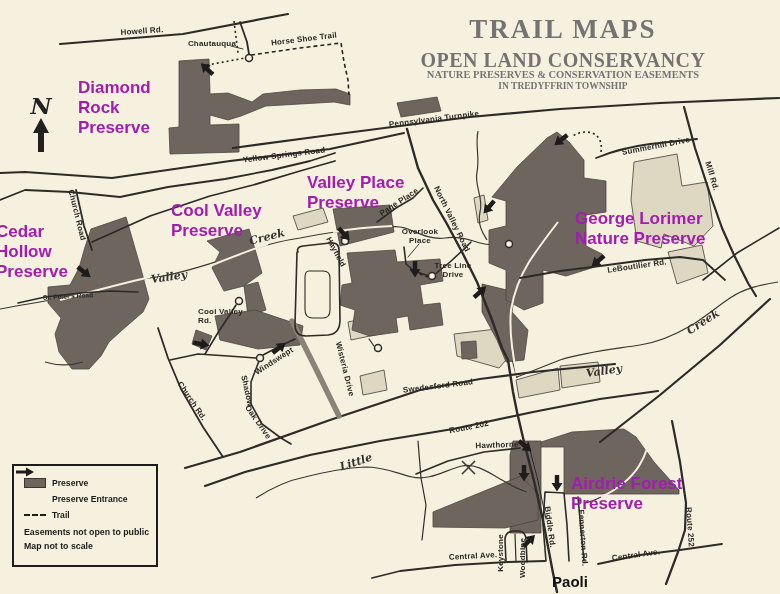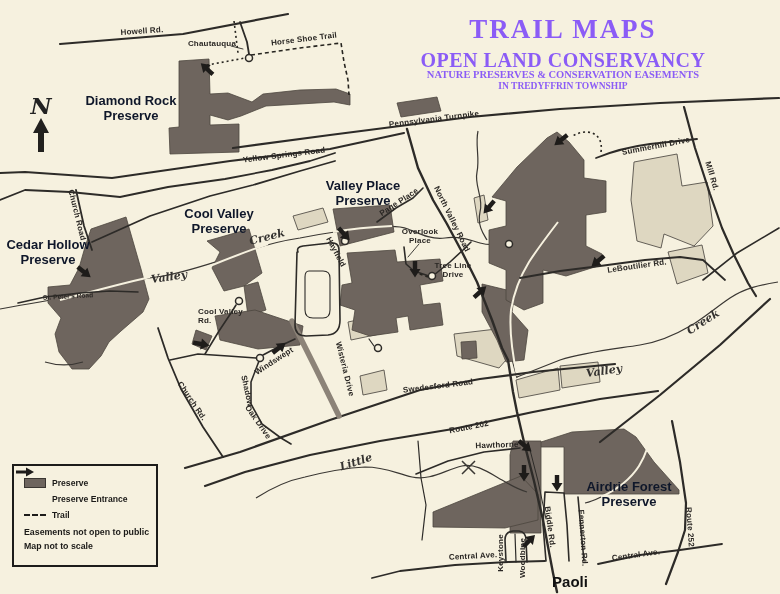--- a/index.html
+++ b/index.html
@@ -3,26 +3,26 @@
 <meta charset="utf-8">
 <style>
   html,body{margin:0;padding:0;}
   #stage{position:relative;width:780px;height:594px;background:#f6f1df;overflow:hidden;
          font-family:"Liberation Sans",sans-serif;}
   
   .lbl{position:absolute;transform:translate(-50%,-50%);white-space:nowrap;
        font-family:"Liberation Sans",sans-serif;font-weight:bold;color:#2a2724;}
   .rd{font-size:8px;letter-spacing:.2px;}
   .rds{font-size:6.6px;}
-  .pname{font-size:13px;line-height:1.18;text-align:center;white-space:normal;color:#0f172a;}
+  .pname{font-size:17px;line-height:1.18;text-align:left;white-space:normal;color:#a21caf;}
   .wtr{font-family:"DejaVu Serif","Liberation Serif",serif;font-style:italic;
        font-weight:bold;font-size:11px;color:#343230;}
   .town{font-size:15px;color:#111;}
   .ttl{position:absolute;transform:translate(-50%,-50%);white-space:nowrap;
-       font-family:"Liberation Serif",serif;font-weight:bold;color:#8b5cf6;text-align:center;}
+       font-family:"Liberation Serif",serif;font-weight:bold;color:#737373;text-align:center;}
   .t-main{font-size:27px;letter-spacing:2px;}
   .t-org{font-size:20px;letter-spacing:.5px;}
   .t-s1{font-size:10.5px;}
   .t-s2{font-size:9.5px;}
   .compassN{font-family:"DejaVu Serif",serif;font-style:italic;font-weight:bold;
             font-size:23px;color:#222;}
   
   #legend{position:absolute;left:12px;top:464px;width:146px;height:103px;
           border:2.5px solid #1d1c1a;background:rgba(246,241,223,.65);
           padding:9px 6px 4px 10px;box-sizing:border-box;}
@@ -182,20 +182,21 @@
 <div class="ttl t-org" style="left:563px;top:60px;">OPEN LAND CONSERVANCY</div>
 <div class="ttl t-s1" style="left:563px;top:74px;">NATURE PRESERVES &amp; CONSERVATION EASEMENTS</div>
 <div class="ttl t-s2" style="left:563px;top:86px;">IN TREDYFFRIN TOWNSHIP</div>
 
 <div class="lbl compassN" style="left:41px;top:105px;">N</div>
 
 <div class="lbl pname" style="left:131px;top:108px;width:106px;">Diamond Rock Preserve</div>
 <div class="lbl pname" style="left:48px;top:252px;width:104px;">Cedar Hollow Preserve</div>
 <div class="lbl pname" style="left:219px;top:221px;width:96px;">Cool Valley Preserve</div>
 <div class="lbl pname" style="left:363px;top:193px;width:112px;">Valley Place Preserve</div>
+<div class="lbl pname" style="left:641px;top:229px;width:132px;">George Lorimer Nature Preserve</div>
 <div class="lbl pname" style="left:629px;top:494px;width:116px;">Airdrie Forest Preserve</div>
 <div class="lbl town" style="left:570px;top:581px;">Paoli</div>
 
 <div class="lbl rd" style="left:142px;top:31px;transform:translate(-50%,-50%) rotate(-4deg);">Howell Rd.</div>
 <div class="lbl rd" style="left:212px;top:43px;">Chautauqua</div>
 <div class="lbl rd" style="left:304px;top:39px;transform:translate(-50%,-50%) rotate(-7deg);">Horse Shoe Trail</div>
 <div class="lbl rd" style="left:434px;top:119px;transform:translate(-50%,-50%) rotate(-7deg);">Pennsylvania Turnpike</div>
 <div class="lbl rd" style="left:284px;top:155px;transform:translate(-50%,-50%) rotate(-7deg);">Yellow Springs Road</div>
 <div class="lbl rd" style="left:656px;top:146px;transform:translate(-50%,-50%) rotate(-11deg);">Summerhill Drive</div>
 <div class="lbl rd" style="left:712px;top:176px;transform:translate(-50%,-50%) rotate(73deg);">Mill Rd.</div>

